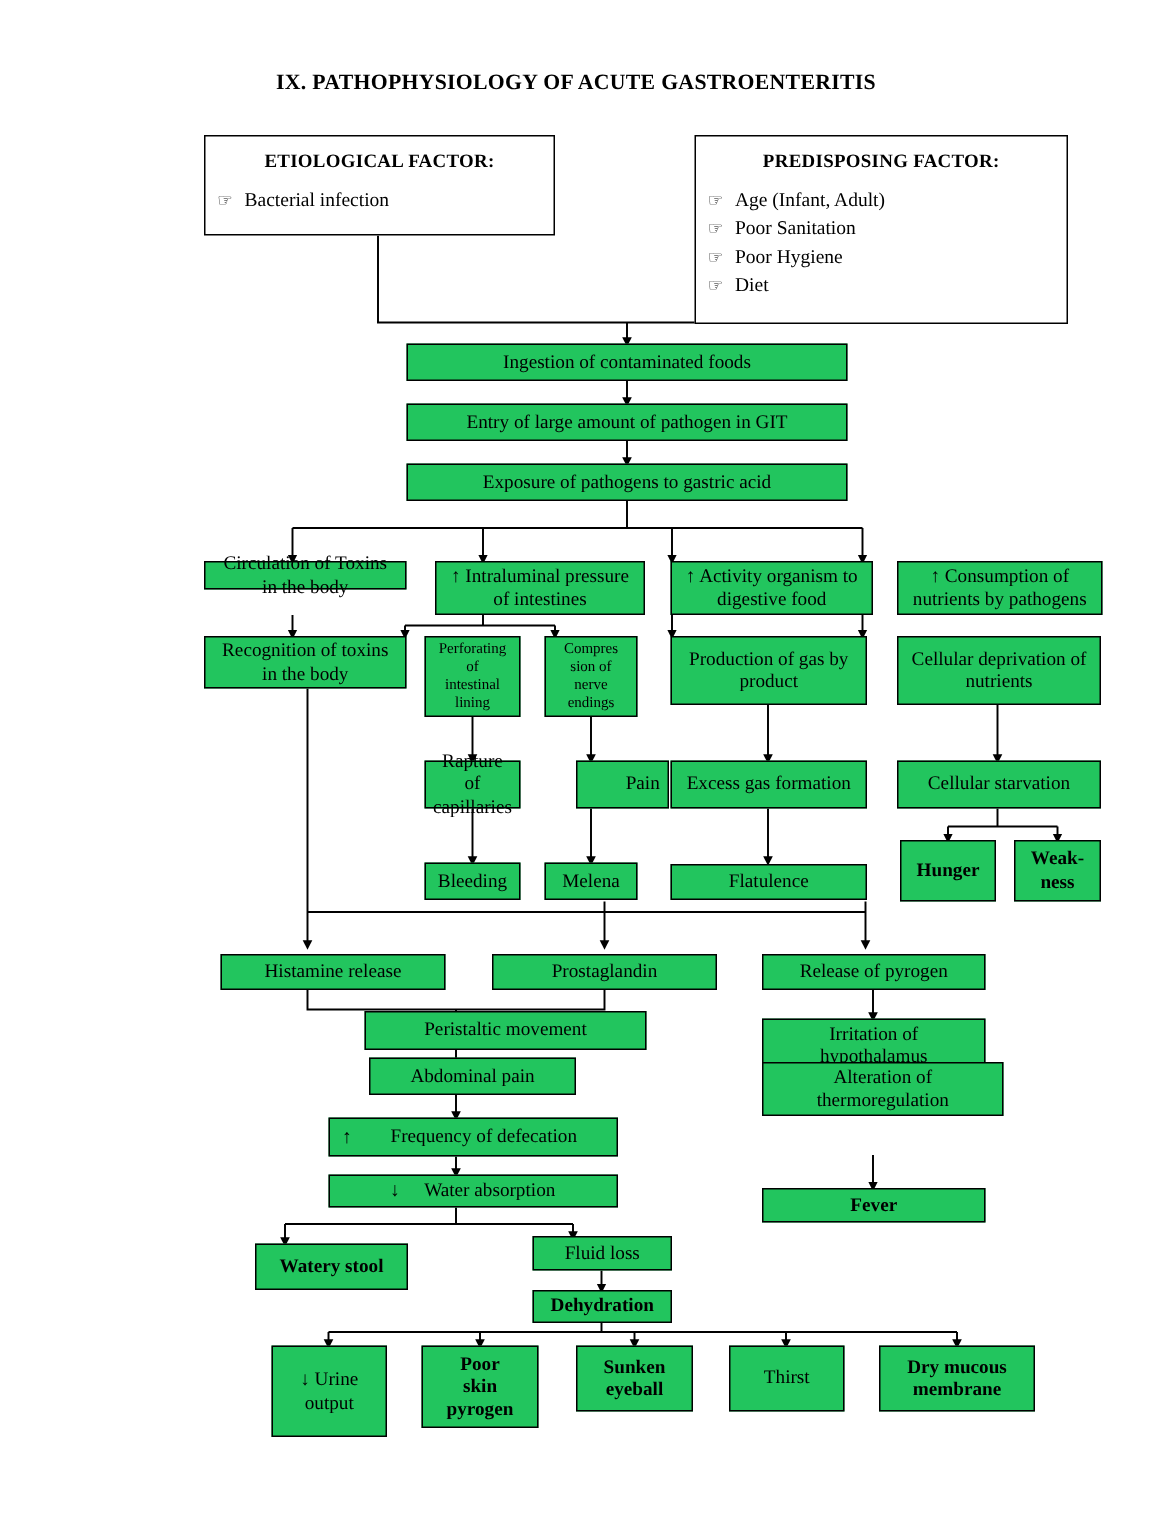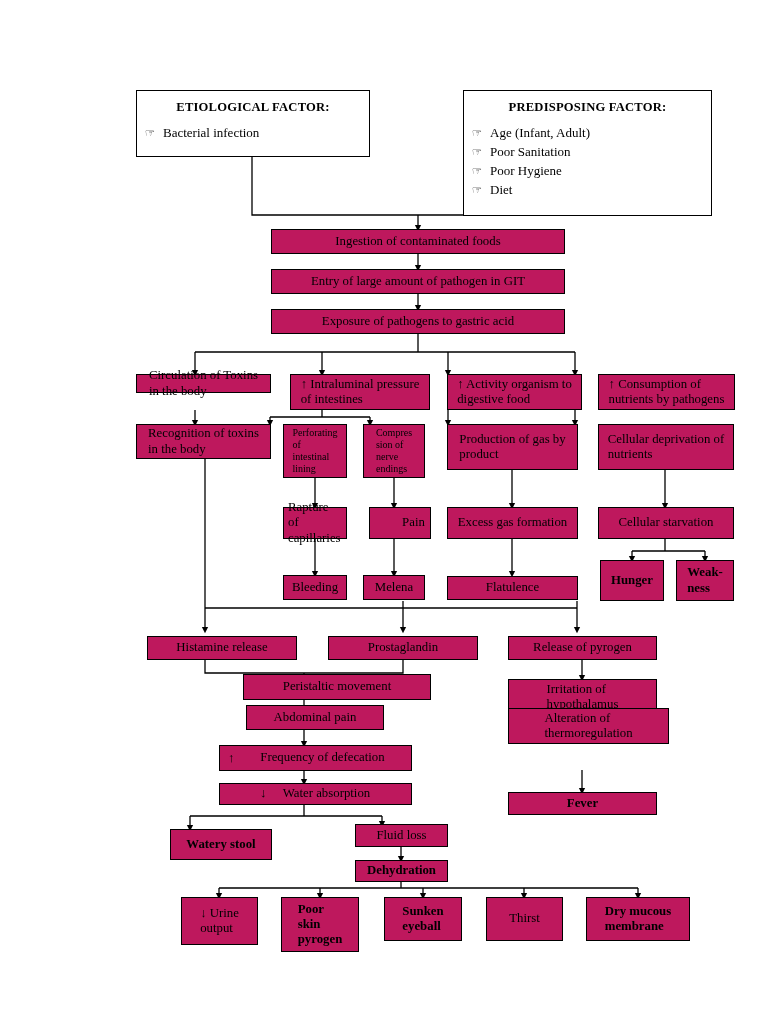--- a/index.html
+++ b/index.html
@@ -8,23 +8,23 @@
     font-family:"Liberation Serif", serif;
     color:#000;overflow:hidden;position:relative;
   }
   #stage{position:relative;width:768px;height:1024px;}
   #wires{position:absolute;left:0;top:0;width:768px;height:1024px;pointer-events:none;}
   .title{
     position:absolute;left:0;top:47px;width:768px;text-align:center;
     font-weight:bold;font-size:14.5px;letter-spacing:.2px;
   }
   .box{
-    position:absolute;border:1.3px solid #000;background:#be185d;
+    position:absolute;border:1.3px solid #000;background:#22c55e;
     display:flex;align-items:center;justify-content:center;
-    font-size:12.8px;line-height:1.18;
+    text-align:center;font-size:12.8px;line-height:1.18;
     box-sizing:border-box;
   }
   .box.pad{padding:2px 4px;}
   .bold{font-weight:bold;}
   .sm{font-size:10px;line-height:1.22;}
   .hdr{
     position:absolute;border:1.3px solid #000;background:#fff;
     box-sizing:border-box;font-size:12.8px;
   }
   .hdr .cap{
@@ -34,20 +34,21 @@
   .hdr ul{list-style:none;margin:0;padding:8px 0 0 0;}
   .hdr li{display:flex;align-items:baseline;padding:1.5px 0 1.5px 0;font-size:13px;}
   .bul{display:inline-block;width:26px;text-align:center;font-size:11.5px;flex:0 0 26px;}
   .ltxt{display:inline-block;text-align:center;}
 </style>
 </head>
 <body>
 
 <div id="stage">
 
+  <div class="title">IX. PATHOPHYSIOLOGY OF ACUTE GASTROENTERITIS</div>
 
   <svg id="wires" viewBox="0 0 768 1024">
     <defs>
       <marker id="ah" markerWidth="8" markerHeight="8" refX="3.2" refY="4" orient="auto" markerUnits="userSpaceOnUse">
         <path d="M0,0.8 L6.4,4 L0,7.2 z" fill="#000"></path>
       </marker>
     </defs>
     <g stroke="#000" stroke-width="1.3" fill="none">
 
       <path d="M252,157 L252,215 L600,215 L600,187"></path>
@@ -172,21 +173,21 @@
 sion of
 nerve
 endings</div>
   <div class="box pad" style="left:447px;top:424px;width:131px;height:46px;white-space:pre-line;">Production of gas by
 product</div>
   <div class="box pad" style="left:598px;top:424px;width:136px;height:46px;white-space:pre-line;">Cellular deprivation of
 nutrients</div>
 
   <div class="box pad" style="left:283px;top:507px;width:64px;height:32px;white-space:pre-line;">Rapture of
 capillaries</div>
-  <div class="box pad" style="left:369px;top:507px;width:62px;height:32px;padding-left:31px;">Pain</div>
+  <div class="box pad" style="left:384px;top:507px;width:62px;height:32px;padding-left:31px;">Pain</div>
   <div class="box pad" style="left:447px;top:507px;width:131px;height:32px;">Excess gas formation</div>
   <div class="box pad" style="left:598px;top:507px;width:136px;height:32px;">Cellular starvation</div>
 
   <div class="box pad" style="left:283px;top:575px;width:64px;height:25px;">Bleeding</div>
   <div class="box pad" style="left:363px;top:575px;width:62px;height:25px;">Melena</div>
   <div class="box pad" style="left:447px;top:576px;width:131px;height:24px;">Flatulence</div>
   <div class="box pad bold" style="left:600px;top:560px;width:64px;height:41px;">Hunger</div>
   <div class="box pad bold" style="left:676px;top:560px;width:58px;height:41px;white-space:pre-line;">Weak-
 ness</div>
 
@@ -210,21 +211,21 @@
   <div class="box pad bold" style="left:170px;top:829px;width:102px;height:31px;">Watery stool</div>
   <div class="box pad" style="left:355px;top:824px;width:93px;height:23px;">Fluid loss</div>
   <div class="box pad bold" style="left:355px;top:860px;width:93px;height:22px;">Dehydration</div>
 
   <div class="box pad" style="left:508px;top:679px;width:149px;height:36px;white-space:pre-line;">Irritation of
 hypothalamus</div>
   <div class="box pad" style="left:508px;top:708px;width:161px;height:36px;white-space:pre-line;">Alteration of
 thermoregulation</div>
   <div class="box pad bold" style="left:508px;top:792px;width:149px;height:23px;">Fever</div>
 
-  <div class="box pad" style="left:181px;top:897px;width:77px;height:48px;white-space:pre-line;">↓ Urine
+  <div class="box pad" style="left:181px;top:897px;width:77px;height:61px;white-space:pre-line;">↓ Urine
 output</div>
   <div class="box pad bold" style="left:281px;top:897px;width:78px;height:55px;white-space:pre-line;">Poor
 skin
 pyrogen</div>
   <div class="box pad bold" style="left:384px;top:897px;width:78px;height:44px;white-space:pre-line;">Sunken
 eyeball</div>
   <div class="box pad" style="left:486px;top:897px;width:77px;height:44px;">Thirst</div>
   <div class="box pad bold" style="left:586px;top:897px;width:104px;height:44px;white-space:pre-line;">Dry mucous
 membrane</div>
 

